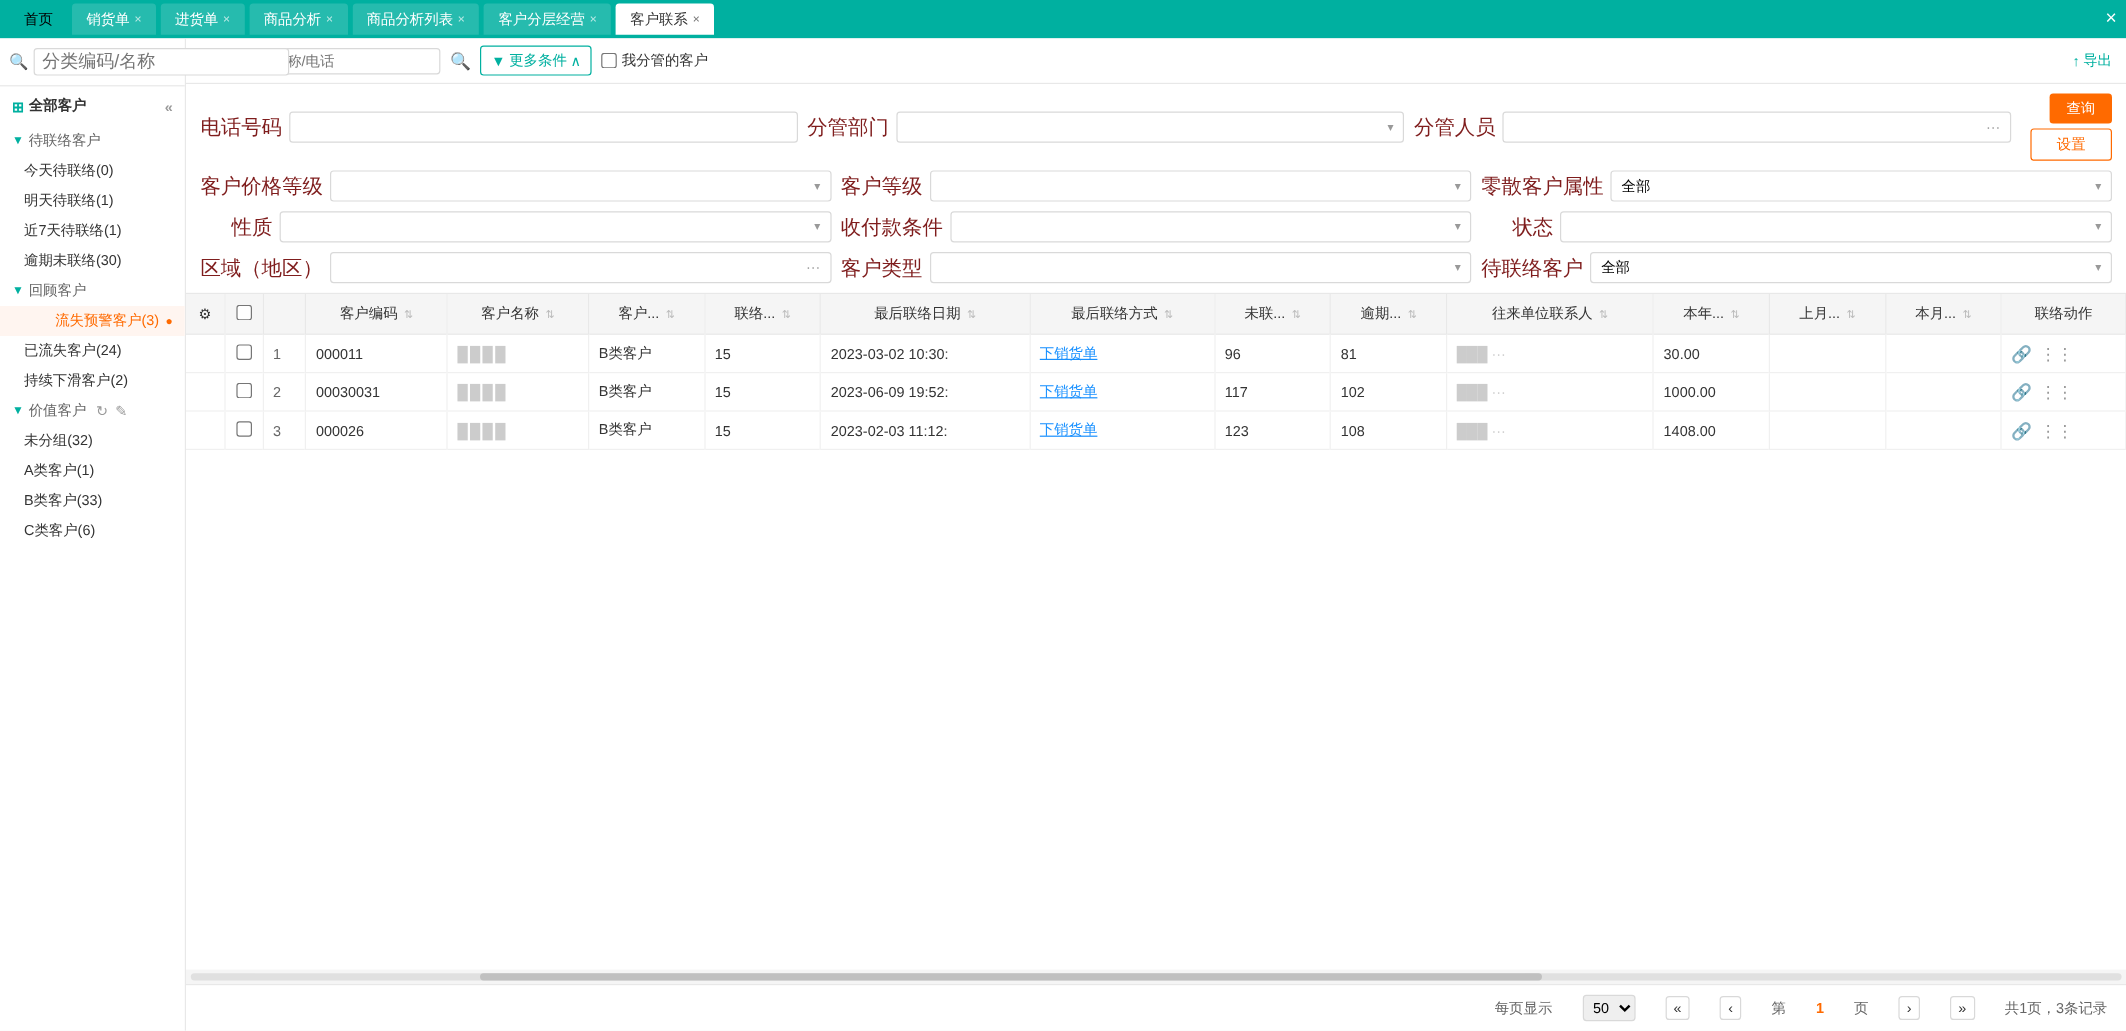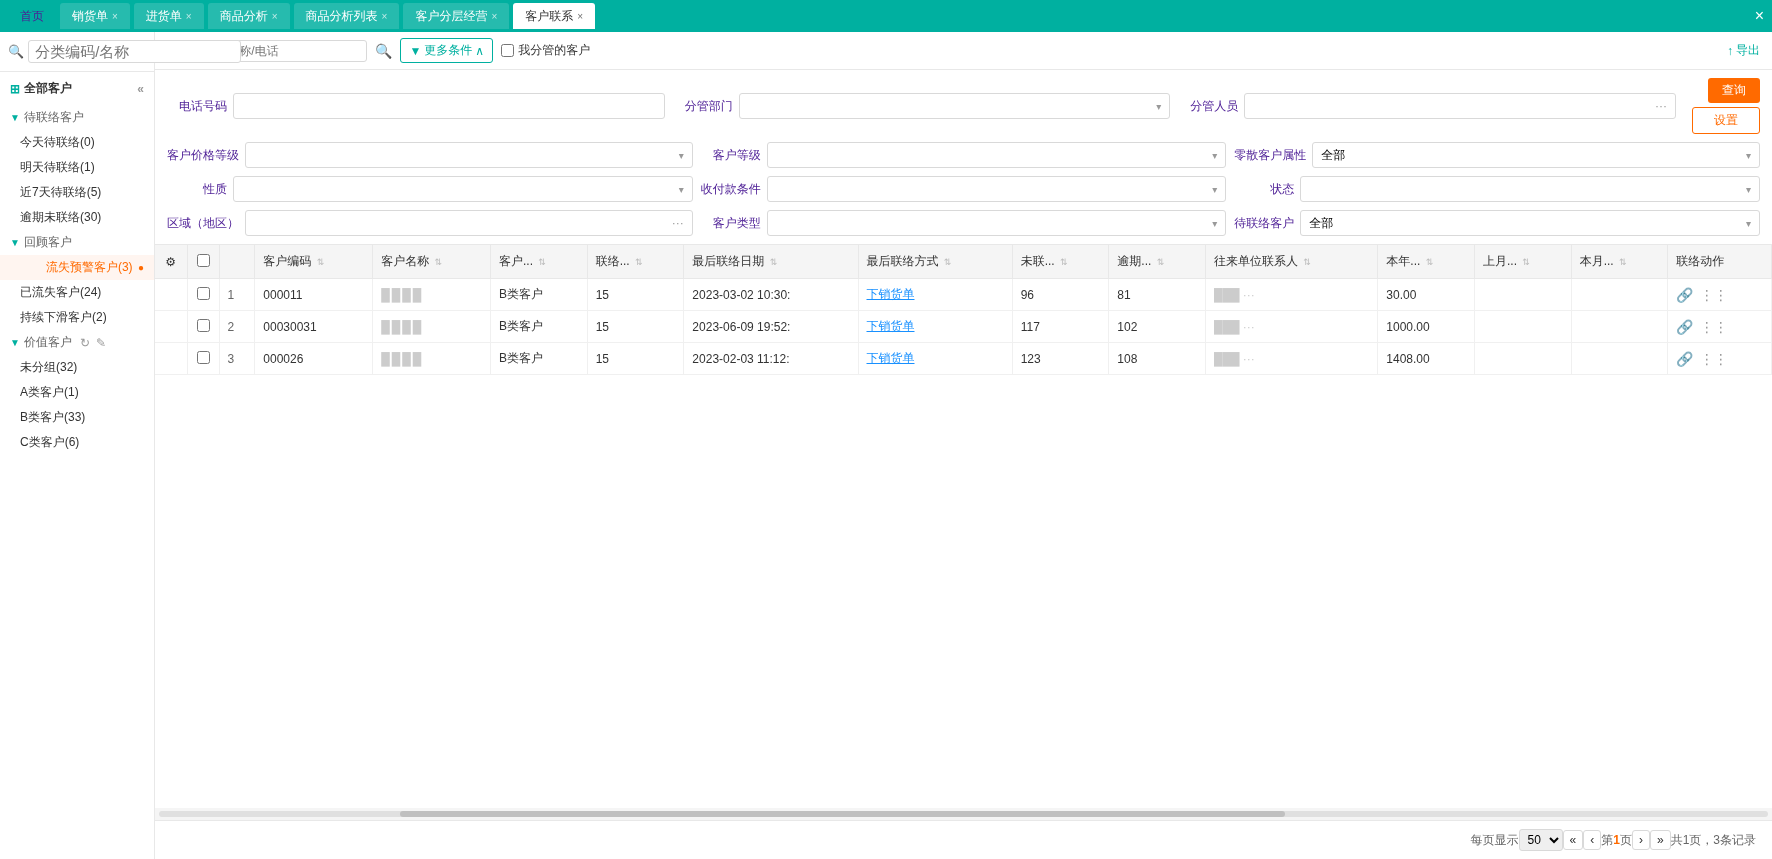--- a/index.html
+++ b/index.html
@@ -31,21 +31,21 @@
       background: #fff;
       color: #333;
     }
     .nav-tab .close-icon {
       font-size: 10px;
       opacity: 0.7;
       cursor: pointer;
     }
     .nav-tab.home {
       background: transparent;
-      color: #4c1d95;
+      color: #000000;
       justify-content: flex-end;
     }
     .top-nav-right {
       margin-left: auto;
       color: #fff;
       cursor: pointer;
       font-size: 16px;
     }
 
     
@@ -210,25 +210,25 @@
       gap: 8px;
       margin-bottom: 8px;
     }
     .filter-field {
       display: flex;
       align-items: center;
       flex: 1;
       gap: 6px;
     }
     .filter-field label {
-      color: #4c1d95;
+      color: #7f1d1d;
       white-space: nowrap;
       min-width: 60px;
       text-align: right;
-      font-size: 12px;
+      font-size: 17px;
     }
     .filter-field input, .filter-field .select-box {
       flex: 1;
       border: 1px solid #d9d9d9;
       border-radius: 3px;
       padding: 3px 8px;
       font-size: 12px;
       outline: none;
       height: 26px;
       background: #fff;
@@ -290,21 +290,21 @@
       width: 100%;
       border-collapse: collapse;
       font-size: 12px;
     }
     thead tr {
       background: #f5f5f5;
       border-bottom: 1px solid #e8e8e8;
     }
     thead th {
       padding: 8px 8px;
-      text-align: left;
+      text-align: center;
       color: #333;
       font-weight: normal;
       border-right: 1px solid #e8e8e8;
       white-space: nowrap;
       position: relative;
     }
     thead th .sort-icon {
       color: #bbb;
       font-size: 9px;
       margin-left: 2px;
@@ -341,21 +341,21 @@
     }
 
     
     .pagination {
       display: flex;
       align-items: center;
       justify-content: flex-end;
       padding: 8px 16px;
       border-top: 1px solid #e8e8e8;
       background: #fff;
-      gap: 0;
+      gap: 25px;
     }
     .pagination-label {
       color: #666;
     }
     .pagination-select {
       border: 1px solid #d9d9d9;
       border-radius: 3px;
       padding: 2px 4px;
       font-size: 12px;
     }
@@ -453,21 +453,21 @@
       <span class="arrow">▼</span>
       <span>待联络客户</span>
     </div>
     <div class="sidebar-item">
       <span>今天待联络(0)</span>
     </div>
     <div class="sidebar-item">
       <span>明天待联络(1)</span>
     </div>
     <div class="sidebar-item">
-      <span>近7天待联络(5)</span>
+      <span>近7天待联络(1)</span>
     </div>
     <div class="sidebar-item">
       <span>逾期未联络(30)</span>
     </div>
 
     <div class="sidebar-section-title">
       <span class="arrow">▼</span>
       <span>回顾客户</span>
     </div>
 

